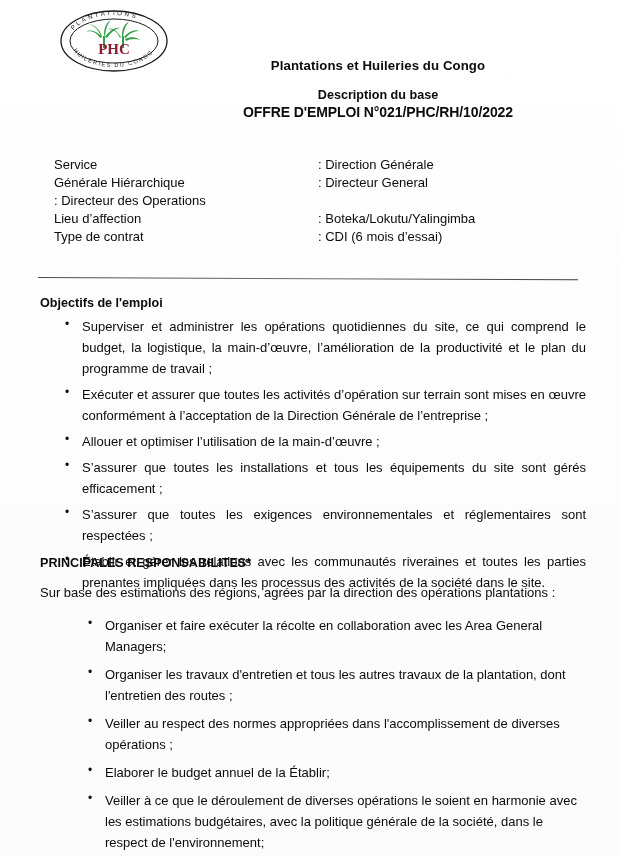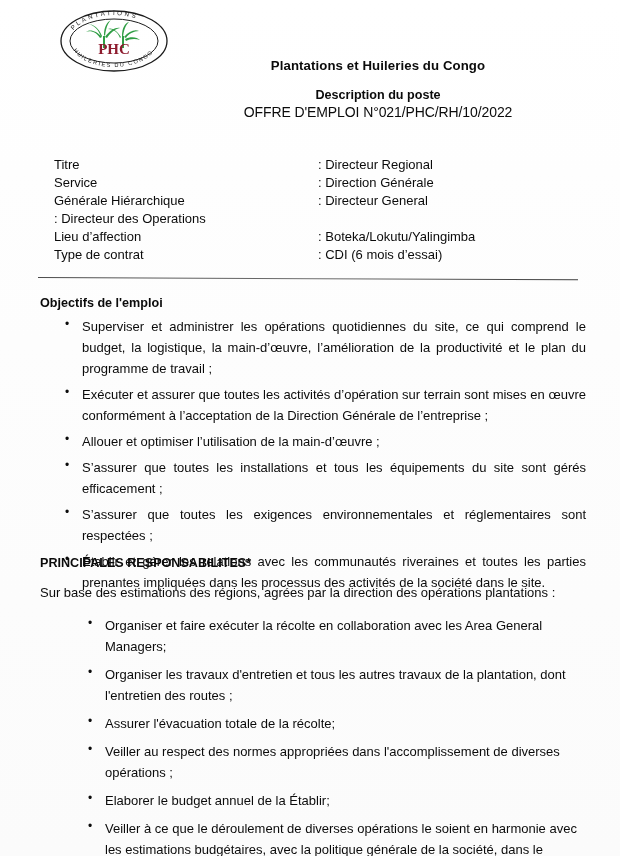--- a/index.html
+++ b/index.html
@@ -51,21 +51,21 @@
     white-space: nowrap;
   }
   .doc-sub {
     margin-top: 15px;
     font-size: 12.6px;
     font-weight: bold;
   }
   .doc-ref {
     margin-top: 2px;
     font-size: 14px;
-    font-weight: normal;
+    font-weight: bold;
     letter-spacing: -0.1px;
   }
 
   
   .info-table {
     position: absolute;
     left: 54px;
     top: 157px;
     width: 520px;
   }
@@ -192,30 +192,26 @@
           <path d="M69,31 C74,25 80,23 84,25 C79,25 73,28 71,32 Z"></path>
           <path d="M70,33 C76,30 82,31 85,34 C80,32 74,33 71,35 Z"></path>
           <path d="M67,30 L67,42 L69,42 L69,30 Z"></path>
         </g>
         <text x="59" y="48" text-anchor="middle" font-family="'Liberation Serif', serif" font-size="15" font-weight="bold" fill="#8d1b2e">PHC</text>
       </svg>
     </div>
 
     <div class="title-block">
       <div class="company-name">Plantations et Huileries du Congo</div>
-      <div class="doc-sub">Description du poste</div>
+      <div class="doc-sub">Description du base</div>
       <div class="doc-ref">OFFRE D'EMPLOI N°021/PHC/RH/10/2022</div>
     </div>
   </div>
 
   <div class="info-table" id="info-table">
-      <div class="info-row">
-        <div class="info-label">Titre</div>
-        <div class="info-value">Directeur Regional</div>
-      </div>
       <div class="info-row">
         <div class="info-label">Service</div>
         <div class="info-value">Direction Générale</div>
       </div>
       <div class="info-row">
         <div class="info-label">Générale Hiérarchique</div>
         <div class="info-value">Directeur General</div>
       </div>
       <div class="info-row">
         <div class="info-value">Directeur des Operations</div>
@@ -243,20 +239,19 @@
         <li>Établir et gérer les relations avec les communautés riveraines et toutes les parties prenantes impliquées dans les processus des activités de la société dans le site.</li>
       </ul>
   </div>
 
   <div class="section" id="responsibilities-section">
     <div class="section-heading">PRINCIPALES RESPONSABILITES*</div>
     <p class="intro-text">Sur base des estimations des régions, agrées par la direction des opérations plantations :</p>
     <ul class="bullets" id="responsibilities-list">
         <li>Organiser et faire exécuter la récolte en collaboration avec les Area General Managers;</li>
         <li>Organiser les travaux d'entretien et tous les autres travaux de la plantation, dont l'entretien des routes ;</li>
-        <li>Assurer l'évacuation totale de la récolte;</li>
         <li>Veiller au respect des normes appropriées dans l'accomplissement de diverses opérations ;</li>
         <li>Elaborer le budget annuel de la Établir;</li>
         <li>Veiller à ce que le déroulement de diverses opérations le soient en harmonie avec les estimations budgétaires, avec la politique générale de la société, dans le respect de l'environnement;</li>
       </ul>
   </div>
 
 </div>
 
 </body></html>

